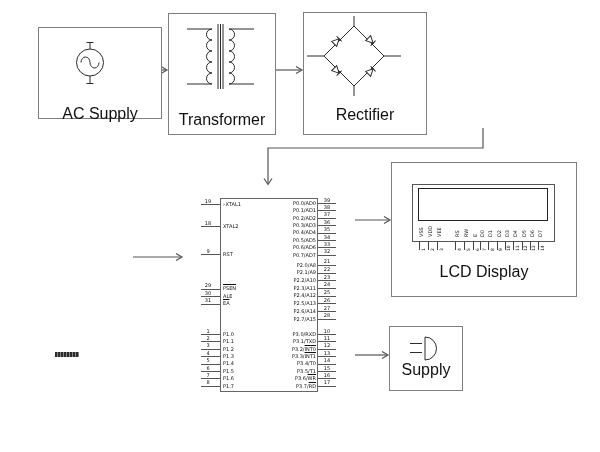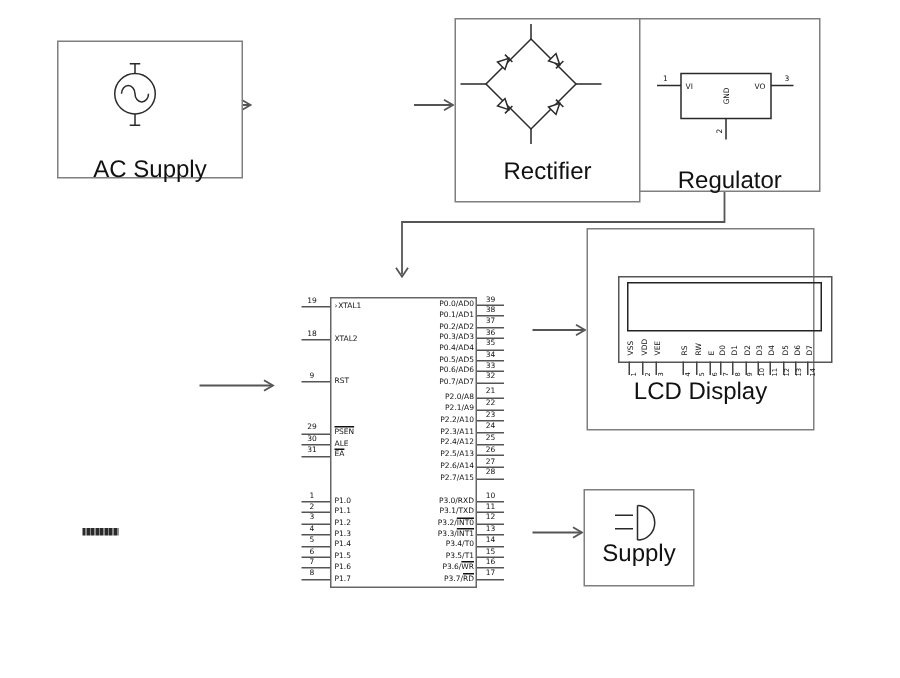--- a/index.html
+++ b/index.html
@@ -59,20 +59,32 @@
       <g stroke="#2a2a2a" stroke-width="1" fill="none">
         <circle cx="89" cy="61.5" r="13.5"></circle>
         <path d="M80,61.5 a4.5,5.5 0 0 1 9,0 a4.5,5.5 0 0 0 9,0"></path>
         <path d="M89,41.5 V48 M85.5,41.5 H92.5"></path>
         <path d="M89,75 V82.5 M85.5,82.5 H92.5"></path>
       </g>
     </svg>
     <div class="block-label" style="top:77px;">AC Supply</div>
   </div>
 
+  <div class="block" style="left:168px;top:13px;width:108px;height:122px;">
+    <svg width="108" height="90" viewBox="168 13 108 90" style="left:0;top:0;">
+      <g stroke="#2a2a2a" stroke-width="1" fill="none">
+        <path d="M211,28 H186 M211,83 H186"></path>
+        <path d="M211,28 a5.5,5.5 0 0 0 0,11 a5.5,5.5 0 0 0 0,11 a5.5,5.5 0 0 0 0,11 a5.5,5.5 0 0 0 0,11 a5.5,5.5 0 0 0 0,11"></path>
+        <path d="M228,28 H253 M228,83 H253"></path>
+        <path d="M228,28 a5.5,5.5 0 0 1 0,11 a5.5,5.5 0 0 1 0,11 a5.5,5.5 0 0 1 0,11 a5.5,5.5 0 0 1 0,11 a5.5,5.5 0 0 1 0,11"></path>
+        <path d="M217,23 V88 M219.5,23 V88 M222,23 V88"></path>
+      </g>
+    </svg>
+    <div class="block-label" style="top:97px;">Transformer</div>
+  </div>
 
   <div class="block" style="left:303px;top:12px;width:124px;height:123px;">
     <svg width="101" height="92" viewBox="303 12 101 92" style="left:0;top:0;">
       <g stroke="#2a2a2a" stroke-width="1" fill="none">
         <path d="M353,25 L383,55 L353,85 L323,55 Z"></path>
         <path d="M353,25 V15 M353,85 V95 M323,55 H306 M383,55 H400"></path>
       </g>
       <g stroke="#2a2a2a" stroke-width="1">
         <g transform="translate(336,40) rotate(-45)">
             <path d="M-4,-3.5 L3,0 L-4,3.5 Z" fill="#fff"></path>
@@ -88,42 +100,25 @@
           </g>
         <g transform="translate(370,70) rotate(-45)">
             <path d="M-4,-3.5 L3,0 L-4,3.5 Z" fill="#fff"></path>
             <path d="M3,-3.5 L3,3.5" fill="none"></path>
           </g>
       </g>
     </svg>
     <div class="block-label" style="top:93px;">Rectifier</div>
   </div>
 
-  <div class="block" style="left:426px;top:12px;width:121px;height:116px;">
-    <svg width="121" height="88" viewBox="426 12 121 88" style="left:0;top:0;">
-      <g stroke="#2a2a2a" stroke-width="1" fill="none">
-        <rect x="453" y="48" width="60" height="30"></rect>
-        <path d="M437,56 H453 M513,56 H528 M483,78 V92"></path>
-      </g>
-      <g font-family="&quot;DejaVu Sans&quot;,sans-serif" font-size="5" fill="#111" stroke="none">
-        <text x="456" y="58">VI</text>
-        <text x="502" y="58">VO</text>
-        <text x="485" y="63" transform="rotate(-90 485 63)" text-anchor="middle">GND</text>
-        <text x="441" y="53">1</text>
-        <text x="522" y="53">3</text>
-        <text x="480" y="88" transform="rotate(-90 480 88)">2</text>
-      </g>
-    </svg>
-    <div class="block-label" style="top:99px;">Regulator</div>
-  </div>
 
 
   <div id="chip"></div>
 
-  <div class="block" style="left:391px;top:152px;width:152px;height:135px;">
+  <div class="block" style="left:391px;top:162px;width:186px;height:135px;">
     <div class="block-label" style="top:100px;">LCD Display</div>
   </div>
   <div id="lcd-module"></div>
   <div id="lcd-screen"></div>
 
   <div class="block" style="left:389px;top:326px;width:74px;height:65px;">
     <svg width="74" height="40" viewBox="389 326 74 40" style="left:0;top:0;">
       <g stroke="#2a2a2a" stroke-width="1" fill="none">
         <path d="M421,342.5 H409 M421,351.5 H409"></path>
         <path d="M424,336 V359"></path>

